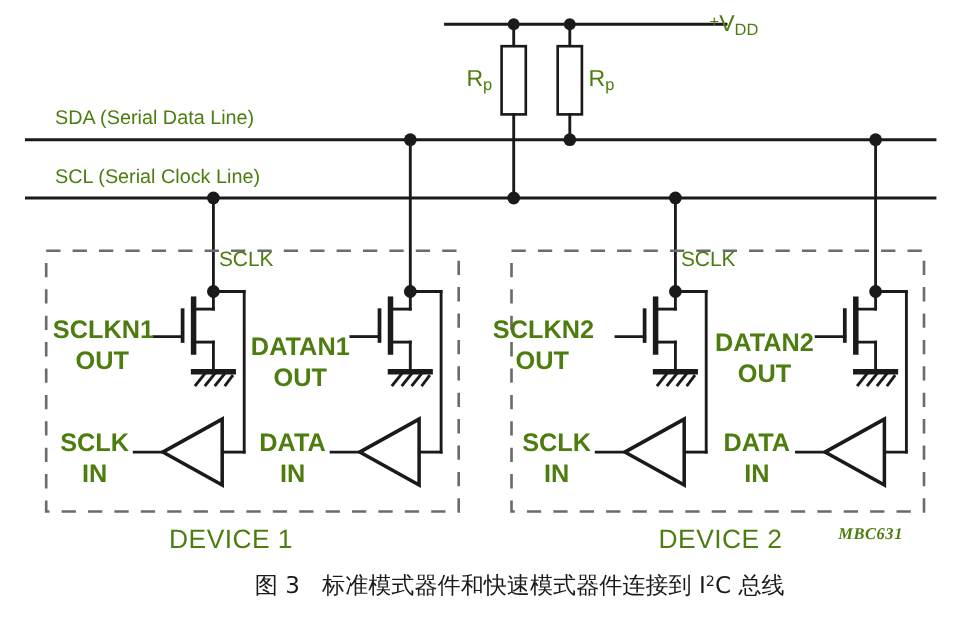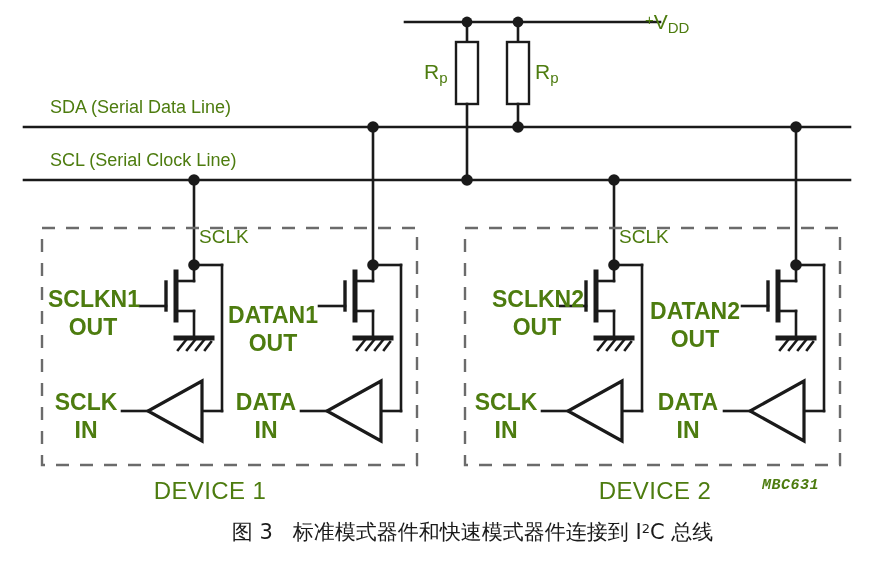--- a/index.html
+++ b/index.html
@@ -42,21 +42,21 @@
   .rp-label .sub { font-size: 15px; vertical-align: -25%; }
   .sig-label {
     font-size: 23px;
     text-align: center;
     line-height: 1.22;
     font-weight: bold;
   }
   .sclk-node-label { font-size: 19px; }
   .device-label { font-size: 24px; letter-spacing: 0.4px; }
   .mbc-label {
-    font-family: Liberation Mono, monospace;
+    font-family: Liberation Serif, serif;
     font-style: italic;
     font-weight: bold;
     font-size: 15px;
     letter-spacing: 0.5px;
   }
   .caption {
     position: absolute;
     left: 0;
     top: 518px;
     width: 887px;
@@ -206,21 +206,21 @@
   <div class="lbl bus-label" style="left:50px; top:98px;">SDA (Serial Data Line)</div>
 
   <div class="lbl sclk-node-label" style="left:199px; top:227px;">SCLK</div>
   <div class="lbl sig-label" style="left:48px; top:285px; width:90px;"><span>SCLKN1</span><br><span>OUT</span></div>
   <div class="lbl sig-label" style="left:228px; top:301px; width:90px;"><span>DATAN1</span><br><span>OUT</span></div>
   <div class="lbl sig-label" style="left:52px; top:388px; width:68px;"><span>SCLK</span><br><span>IN</span></div>
   <div class="lbl sig-label" style="left:232px; top:388px; width:68px;"><span>DATA</span><br><span>IN</span></div>
   <div class="lbl device-label" style="left:0px; top:478px; width:420px; text-align:center;">DEVICE 1</div>
 
   <div class="lbl sclk-node-label" style="left:619px; top:227px;">SCLK</div>
-  <div class="lbl sig-label" style="left:492px; top:285px; width:90px;"><span>SCLKN2</span><br><span>OUT</span></div>
+  <div class="lbl sig-label" style="left:448px; top:285px; width:90px;"><span>SCLKN2</span><br><span>OUT</span></div>
   <div class="lbl sig-label" style="left:650px; top:297px; width:90px;"><span>DATAN2</span><br><span>OUT</span></div>
   <div class="lbl sig-label" style="left:472px; top:388px; width:68px;"><span>SCLK</span><br><span>IN</span></div>
   <div class="lbl sig-label" style="left:654px; top:388px; width:68px;"><span>DATA</span><br><span>IN</span></div>
   <div class="lbl device-label" style="left:445px; top:478px; width:420px; text-align:center;">DEVICE 2</div>
 
   <div class="lbl mbc-label" style="left:762px; top:478px;">MBC631</div>
 
   <div class="caption"><span>图 3</span>&nbsp;&nbsp;&nbsp;<span>标准模式器件和快速模式器件连接到 I</span><span class="sup">2</span><span>C 总线</span></div>
 
 </div>

